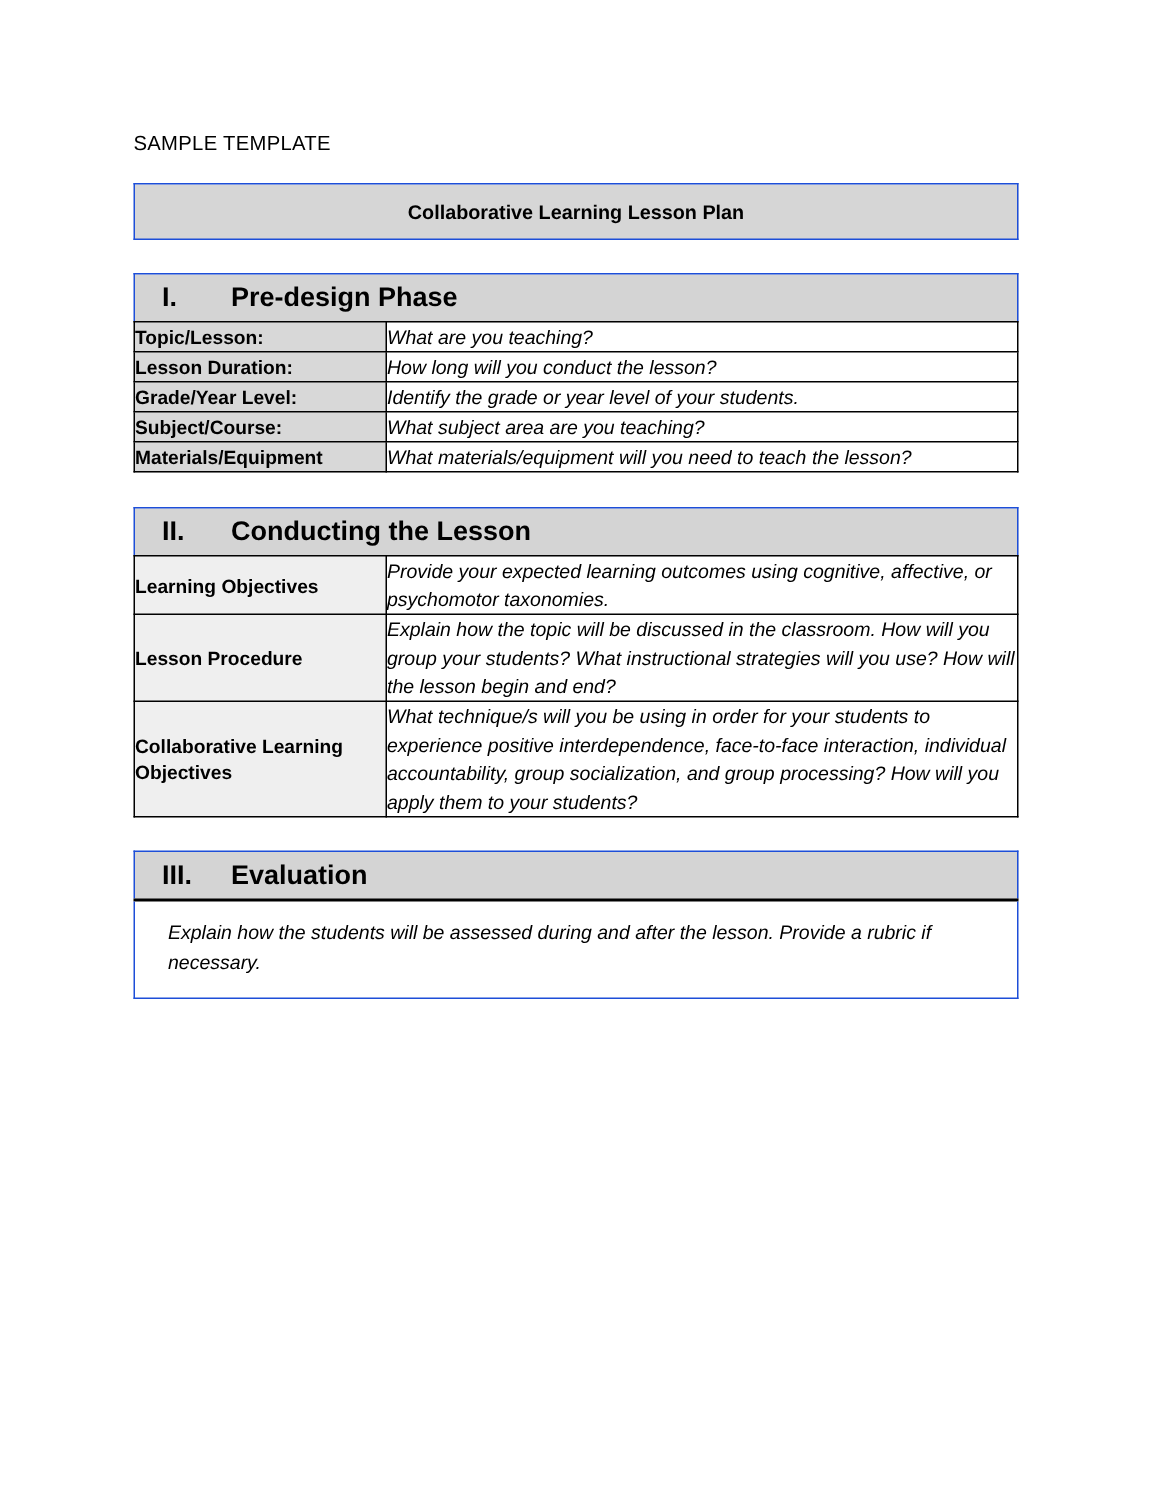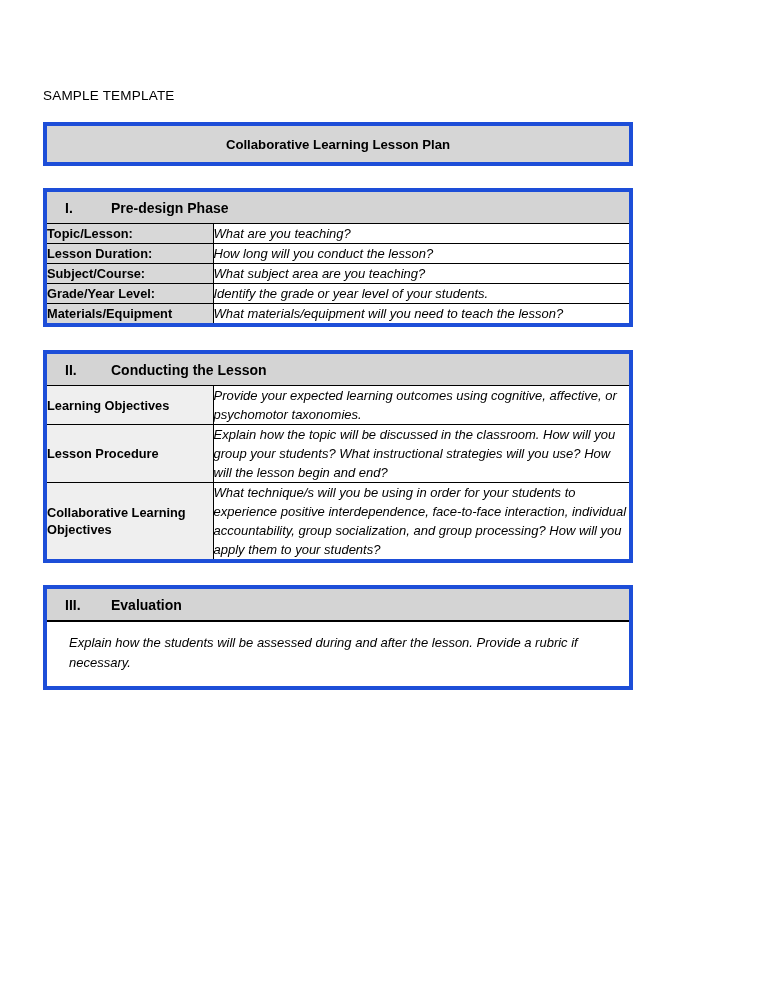--- a/index.html
+++ b/index.html
@@ -12,54 +12,54 @@
     height: 994px;
     font-family: "Liberation Sans", sans-serif;
     color: #000000;
     -webkit-font-smoothing: antialiased;
   }
   .page {
     position: relative;
     width: 768px;
     height: 994px;
     box-sizing: border-box;
-    padding: 88px 89px 0 43px;
+    padding: 88px 89px 0 89px;
   }
   .doc-label {
     font-size: 13.5px;
     letter-spacing: 0.2px;
     line-height: 16px;
     margin: 0 0 18px 0;
   }
 
   
   .tbl {
     width: 590px;
     border-collapse: collapse;
-    border: 4px solid #1d4ed8;
+    border: 1px solid #1d4ed8;
     table-layout: fixed;
     background: #ffffff;
   }
   .gap-a { height: 22px; }
   .gap-b { height: 23px; }
   .gap-c { height: 22px; }
 
   .tbl td {
     border: 1.5px solid #000000;
     vertical-align: middle;
     padding: 0;
   }
 
   
   .sec-head td {
     background: #d4d4d4;
     height: 31px;
     padding: 0 0 0 18px;
     font-weight: bold;
-    font-size: 14px;
+    font-size: 18px;
     border: none;
   }
   .sec-num {
     display: inline-block;
     min-width: 46px;
   }
 
   
   .title-bar td {
     background: #d6d6d6;
@@ -139,26 +139,26 @@
     </tr>
     <tr class="row-1">
       <td class="lbl lbl-dark">Topic/Lesson:</td>
       <td class="val">What are you teaching?</td>
     </tr>
     <tr class="row-1">
       <td class="lbl lbl-dark">Lesson Duration:</td>
       <td class="val">How long will you conduct the lesson?</td>
     </tr>
     <tr class="row-1">
+      <td class="lbl lbl-dark">Grade/Year Level:</td>
+      <td class="val">Identify the grade or year level of your students.</td>
+    </tr>
+    <tr class="row-1">
       <td class="lbl lbl-dark">Subject/Course:</td>
       <td class="val">What subject area are you teaching?</td>
-    </tr>
-    <tr class="row-1">
-      <td class="lbl lbl-dark">Grade/Year Level:</td>
-      <td class="val">Identify the grade or year level of your students.</td>
     </tr>
     <tr class="row-1">
       <td class="lbl lbl-dark">Materials/Equipment</td>
       <td class="val">What materials/equipment will you need to teach the lesson?</td>
     </tr>
   </tbody>
     </table>
 
   <div class="gap-b"></div>
 

